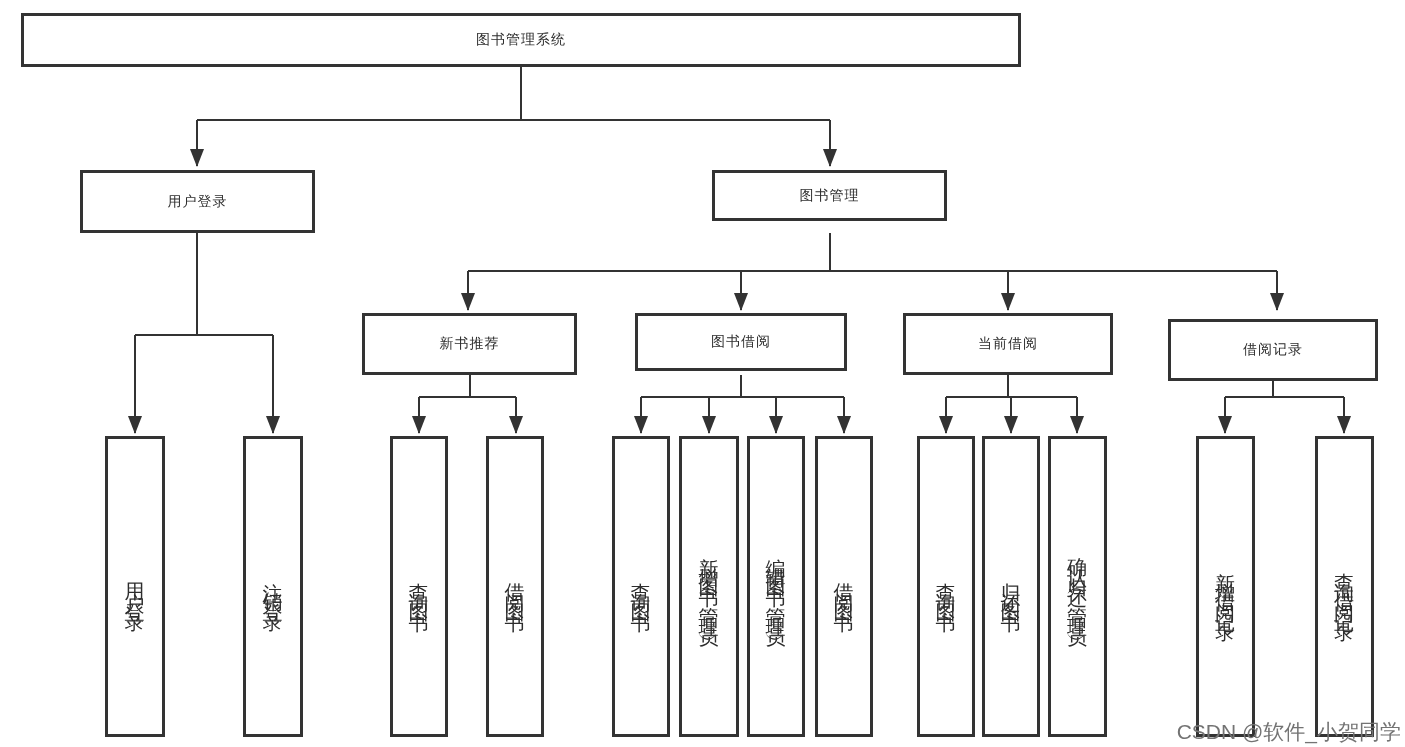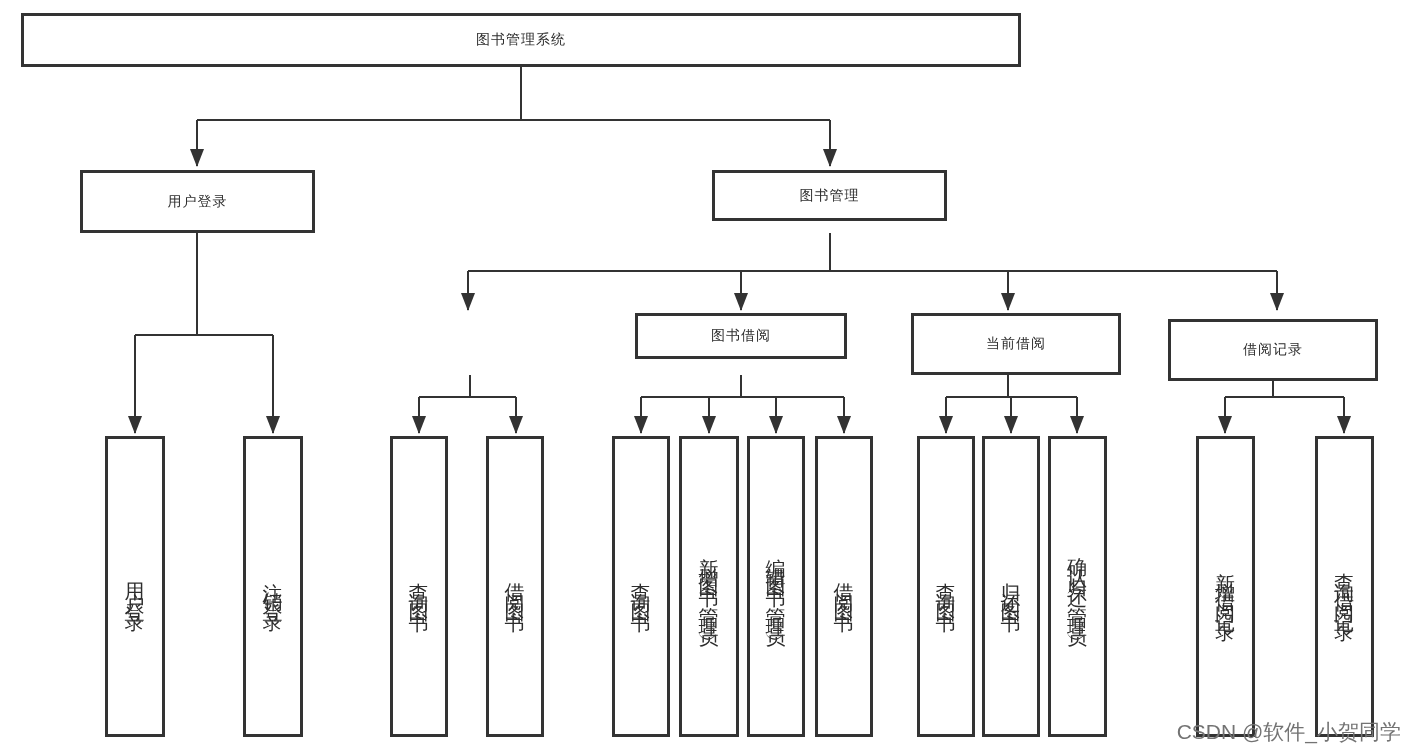--- a/index.html
+++ b/index.html
@@ -75,22 +75,23 @@
     <path class="cline" d="M1225 397 L1344 397"></path>
     <path class="cline" d="M1225 397 L1225 433" marker-end="url(#ah)"></path>
     <path class="cline" d="M1344 397 L1344 433" marker-end="url(#ah)"></path>
   </svg>
 
   <div class="node hnode" style="left:21px;top:13px;width:1000px;height:54px;">图书管理系统</div>
 
   <div class="node hnode" style="left:80px;top:170px;width:235px;height:63px;">用户登录</div>
   <div class="node hnode" style="left:712px;top:170px;width:235px;height:51px;">图书管理</div>
 
-  <div class="node hnode" style="left:635px;top:313px;width:212px;height:46px;">图书借阅</div>
-  <div class="node hnode" style="left:903px;top:313px;width:210px;height:62px;margin-left:8px;">当前借阅</div>
+  <div class="node hnode" style="left:362px;top:313px;width:215px;height:62px;">新书推荐</div>
+  <div class="node hnode" style="left:635px;top:313px;width:212px;height:58px;">图书借阅</div>
+  <div class="node hnode" style="left:903px;top:313px;width:210px;height:62px;">当前借阅</div>
   <div class="node hnode" style="left:1168px;top:319px;width:210px;height:62px;">借阅记录</div>
 
   <div class="node vnode" style="left:105px;top:436px;width:60px;height:301px;">
     <span class="vlabel">用户登录</span>
   </div>
   <div class="node vnode" style="left:243px;top:436px;width:60px;height:301px;">
     <span class="vlabel">注销登录</span>
   </div>
 
   <div class="node vnode" style="left:390px;top:436px;width:58px;height:301px;">

